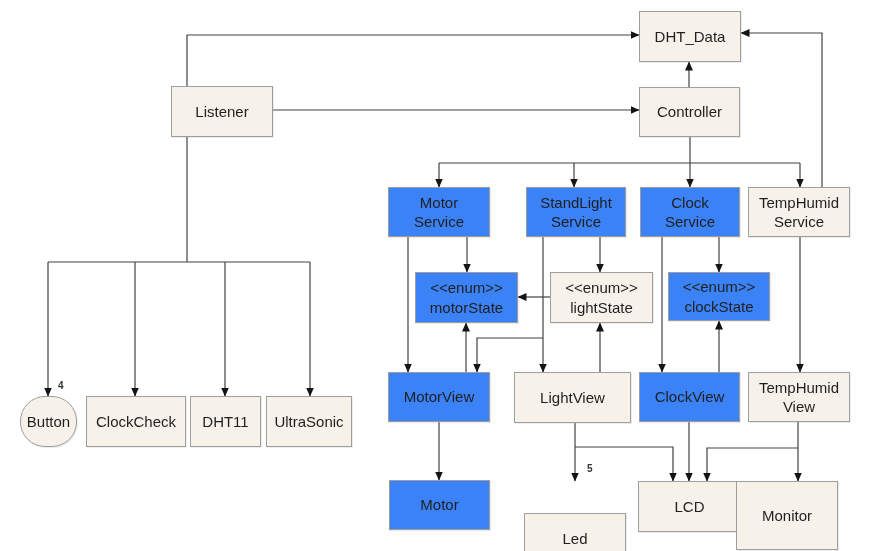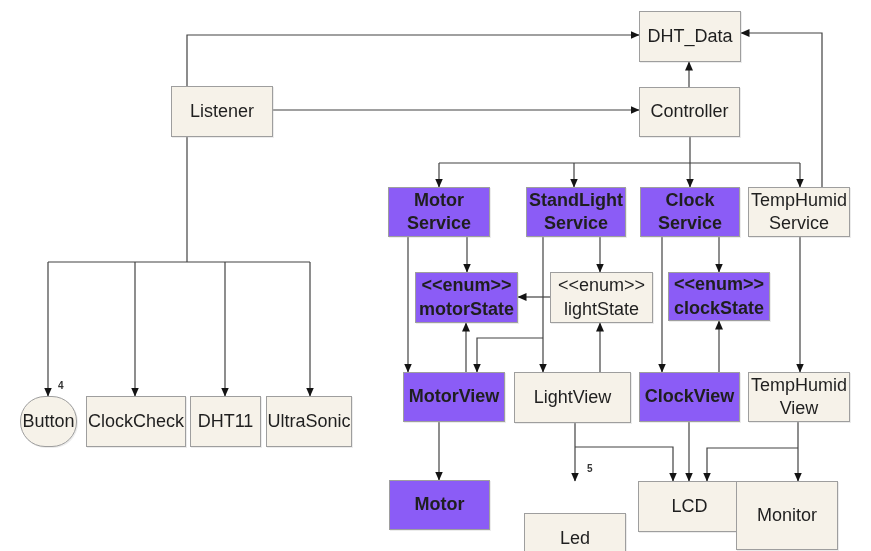--- a/index.html
+++ b/index.html
@@ -29,26 +29,26 @@
   }
   .node {
     position: absolute;
     box-sizing: border-box;
     border: 1.5px solid #9e9e9e;
     display: flex;
     align-items: center;
     justify-content: center;
     text-align: center;
     white-space: pre-line;
-    font-size: 18px;
+    font-size: 15px;
     line-height: 1.28;
     color: #1f1f1f;
     box-shadow: 1px 1px 0 rgba(180,180,180,0.25);
   }
-  .node.yellow { background: #8b5cf6; font-weight: bold; }
+  .node.yellow { background: #3b82f6; }
   .node.beige  { background: #f6f2e9; }
   .annotation {
     position: absolute;
     font-size: 10px;
     font-weight: bold;
     color: #333333;
   }
 </style>
 </head>
 <body>
@@ -105,21 +105,21 @@
       <div class="node yellow" style="left: 640px; top: 187px; width: 100px; height: 50px;">Clock
 Service</div>
       <div class="node beige" style="left: 748px; top: 187px; width: 102px; height: 50px;">TempHumid
 Service</div>
       <div class="node yellow" style="left: 415px; top: 272px; width: 103px; height: 51px;">&lt;&lt;enum&gt;&gt;
 motorState</div>
       <div class="node beige" style="left: 550px; top: 272px; width: 103px; height: 51px;">&lt;&lt;enum&gt;&gt;
 lightState</div>
       <div class="node yellow" style="left: 668px; top: 272px; width: 102px; height: 49px;">&lt;&lt;enum&gt;&gt;
 clockState</div>
-      <div class="node yellow" style="left: 403px; top: 372px; width: 102px; height: 50px;">MotorView</div>
+      <div class="node yellow" style="left: 388px; top: 372px; width: 102px; height: 50px;">MotorView</div>
       <div class="node beige" style="left: 514px; top: 372px; width: 117px; height: 51px;">LightView</div>
       <div class="node yellow" style="left: 639px; top: 372px; width: 101px; height: 50px;">ClockView</div>
       <div class="node beige" style="left: 748px; top: 372px; width: 102px; height: 50px;">TempHumid
 View</div>
       <div class="node beige" style="left: 20px; top: 396px; width: 57px; height: 51px; border-radius: 25px;">Button</div>
       <div class="node beige" style="left: 86px; top: 396px; width: 100px; height: 51px;">ClockCheck</div>
       <div class="node beige" style="left: 190px; top: 396px; width: 71px; height: 51px;">DHT11</div>
       <div class="node beige" style="left: 266px; top: 396px; width: 86px; height: 51px;">UltraSonic</div>
       <div class="node yellow" style="left: 389px; top: 480px; width: 101px; height: 50px;">Motor</div>
       <div class="node beige" style="left: 524px; top: 481px; width: 102px; height: 51px; margin-top: 32px;">Led</div>

